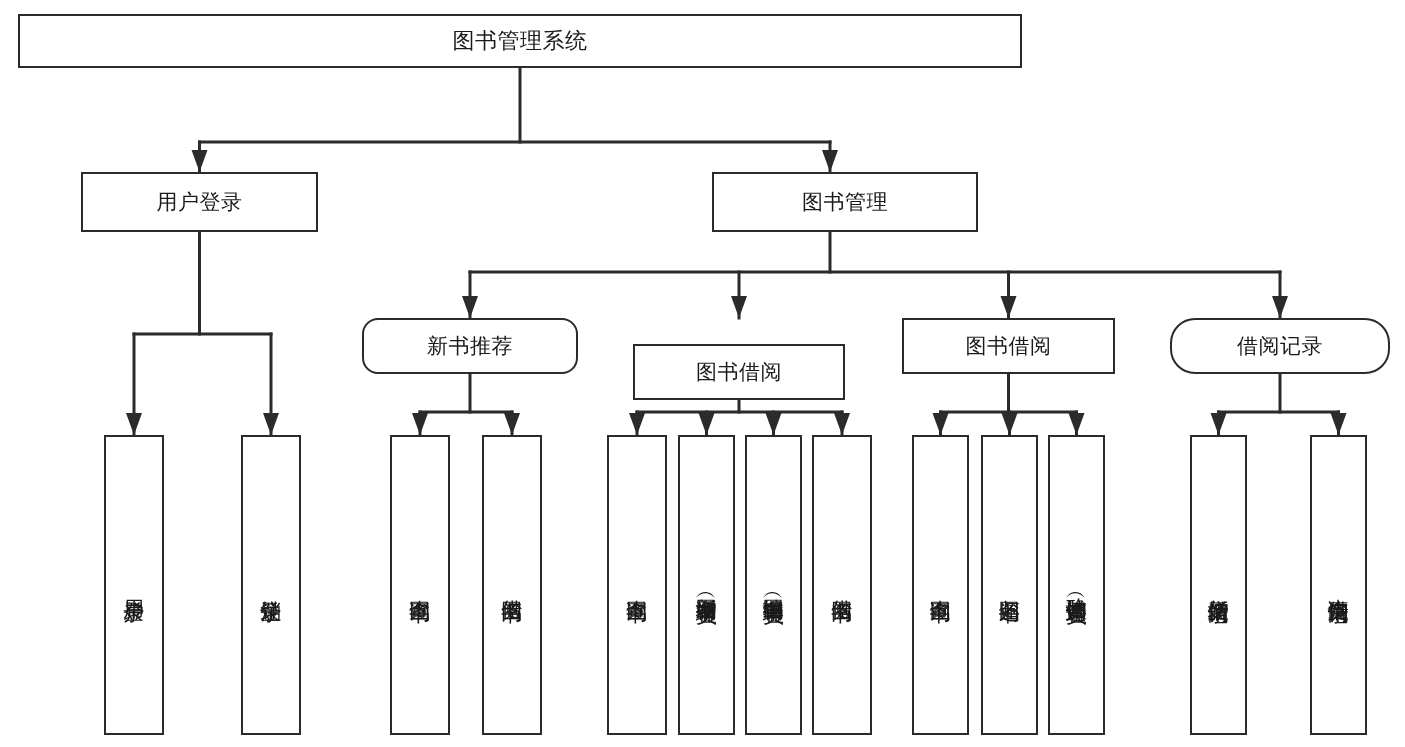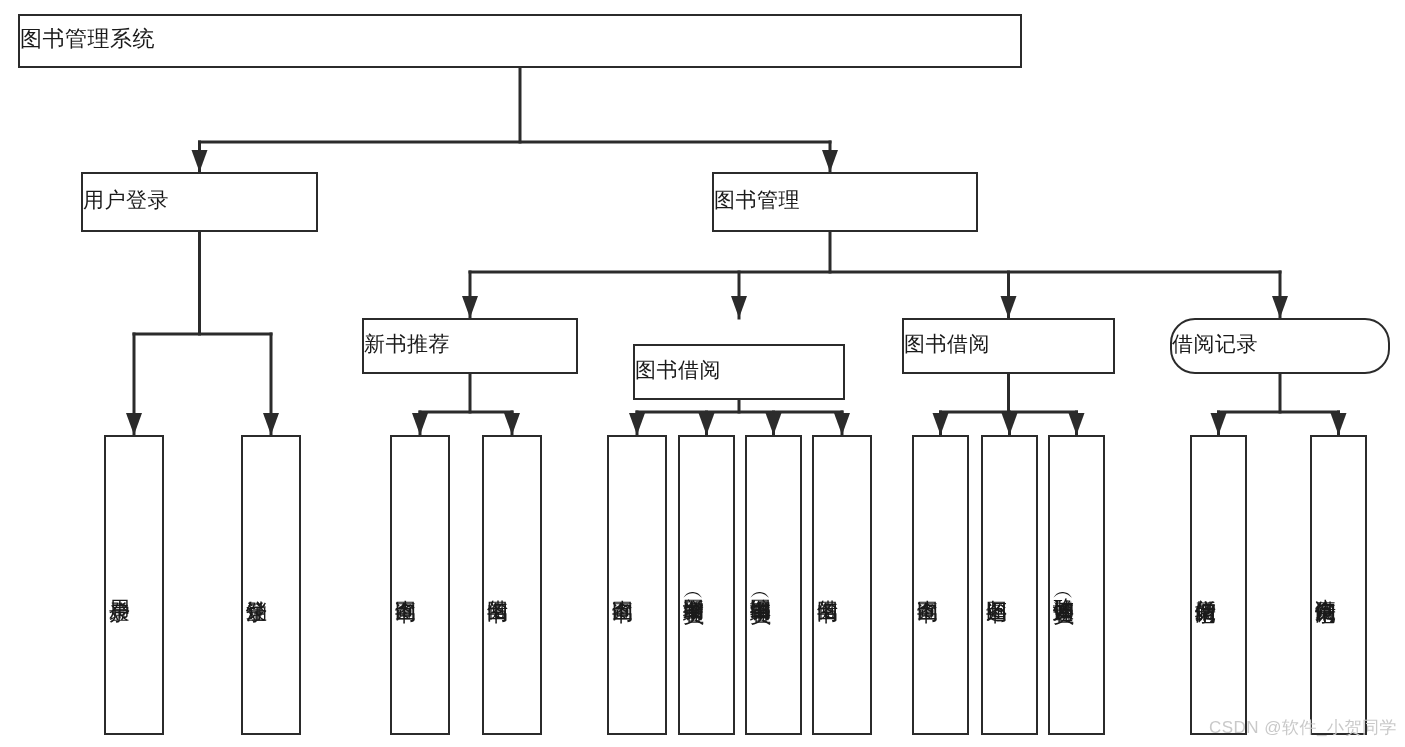--- a/index.html
+++ b/index.html
@@ -24,23 +24,22 @@
     width: 1405px;
     height: 747px;
   }
   .node-box {
     position: absolute;
     box-sizing: border-box;
     background: #ffffff;
     border: 2px solid #2b2b2b;
     display: flex;
     align-items: center;
-    justify-content: flex-start;
+    justify-content: center;
     overflow: hidden;
-    font-family: Liberation Mono, monospace;
   }
   .node-label-h {
     font-size: 21px;
     color: #1a1a1a;
     line-height: 1.15;
     white-space: nowrap;
     letter-spacing: 0.5px;
   }
   .node-label-v {
     font-size: 21px;
@@ -127,21 +126,21 @@
   <div id="nodes-layer">
       <div class="node-box" style="left: 18px; top: 14px; width: 1004px; height: 54px;">
         <div class="node-label-h root-label">图书管理系统</div>
       </div>
       <div class="node-box" style="left: 81px; top: 172px; width: 237px; height: 60px;">
         <div class="node-label-h">用户登录</div>
       </div>
       <div class="node-box" style="left: 712px; top: 172px; width: 266px; height: 60px;">
         <div class="node-label-h">图书管理</div>
       </div>
-      <div class="node-box" style="left: 362px; top: 318px; width: 216px; height: 56px;">
+      <div class="node-box" style="left: 362px; top: 318px; width: 216px; height: 56px; border-radius: 16px;">
         <div class="node-label-h">新书推荐</div>
       </div>
       <div class="node-box" style="left: 633px; top: 318px; width: 212px; height: 56px; margin-top: 26px;">
         <div class="node-label-h">图书借阅</div>
       </div>
       <div class="node-box" style="left: 902px; top: 318px; width: 213px; height: 56px;">
         <div class="node-label-h">图书借阅</div>
       </div>
       <div class="node-box" style="left: 1170px; top: 318px; width: 220px; height: 56px; border-radius: 25px;">
         <div class="node-label-h">借阅记录</div>
@@ -179,14 +178,13 @@
       <div class="node-box" style="left: 1048px; top: 435px; width: 57px; height: 300px;">
         <div class="node-label-v">确认归还（管理员）</div>
       </div>
       <div class="node-box" style="left: 1190px; top: 435px; width: 57px; height: 300px;">
         <div class="node-label-v">新增借阅记录</div>
       </div>
       <div class="node-box" style="left: 1310px; top: 435px; width: 57px; height: 300px;">
         <div class="node-label-v">查询借阅记录</div>
       </div>
     </div>
-  <div id="watermark">CSDN @软件_小贺同学</div>
 </div>
 
 </body></html>

